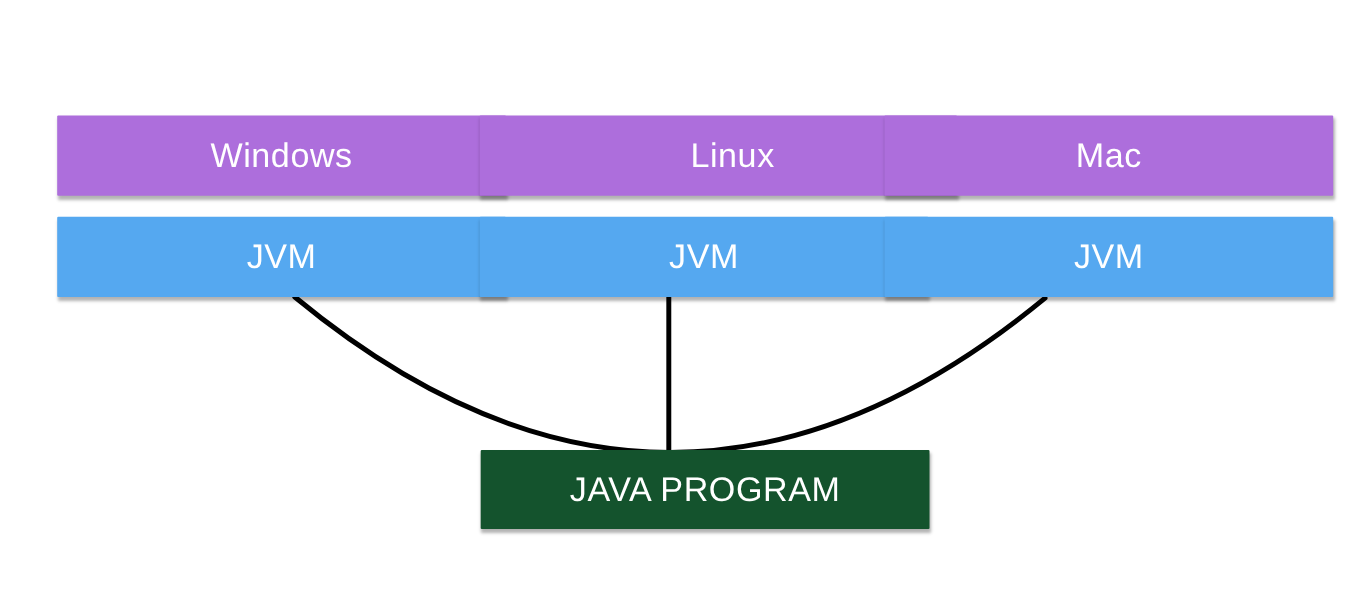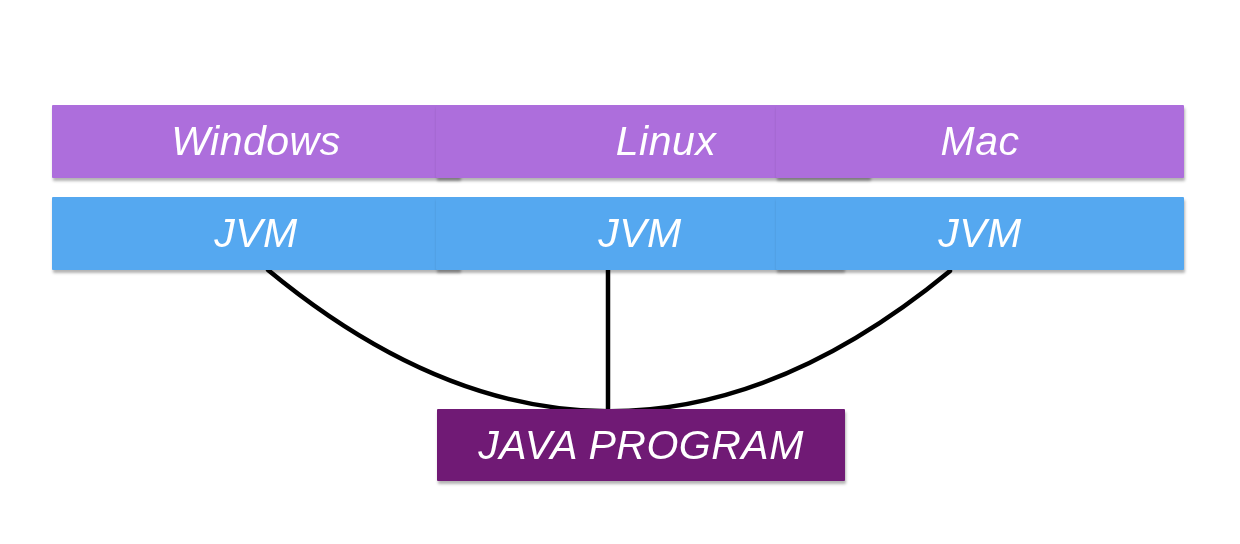--- a/index.html
+++ b/index.html
@@ -16,31 +16,30 @@
     font-family: "Liberation Sans", "DejaVu Sans", sans-serif;
   }
   .box {
     position: absolute;
     width: 408px;
     height: 73px;
     display: flex;
     align-items: center;
     justify-content: center;
     color: #ffffff;
-    font-size: 41px;
+    font-size: 31px;
     font-weight: 400;
     letter-spacing: 0.5px;
     box-shadow: 1px 3px 3px rgba(0,0,0,0.30);
     border-radius: 1px;
-    font-style: italic;
   }
   
   .col-0 { left: 52px; }
   .col-1 { left: 436px; }
-  .col-2 { left: 776px; }
+  .col-2 { left: 804px; }
   
   .row-os  { top: 105px; }
   .row-jvm { top: 197px; }
   .program {
     left: 437px;
     top: 409px;
     height: 72px;
   }
   svg.connectors {
     position: absolute;
@@ -64,15 +63,15 @@
 
   <div class="box col-0 row-os" style="background-color: rgb(173, 110, 220);">Windows</div>
   <div class="box col-0 row-jvm" style="background-color: rgb(85, 168, 240);">JVM</div>
 
   <div class="box col-1 row-os" style="background-color: rgb(173, 110, 220); padding-left: 26px;">Linux</div>
   <div class="box col-1 row-jvm" style="background-color: rgb(85, 168, 240);">JVM</div>
 
   <div class="box col-2 row-os" style="background-color: rgb(173, 110, 220);">Mac</div>
   <div class="box col-2 row-jvm" style="background-color: rgb(85, 168, 240);">JVM</div>
 
-  <div class="box program" style="background-color: #701a75;">JAVA PROGRAM</div>
+  <div class="box program" style="background-color: #14532d;">JAVA PROGRAM</div>
 
 </div>
 
 </body></html>

